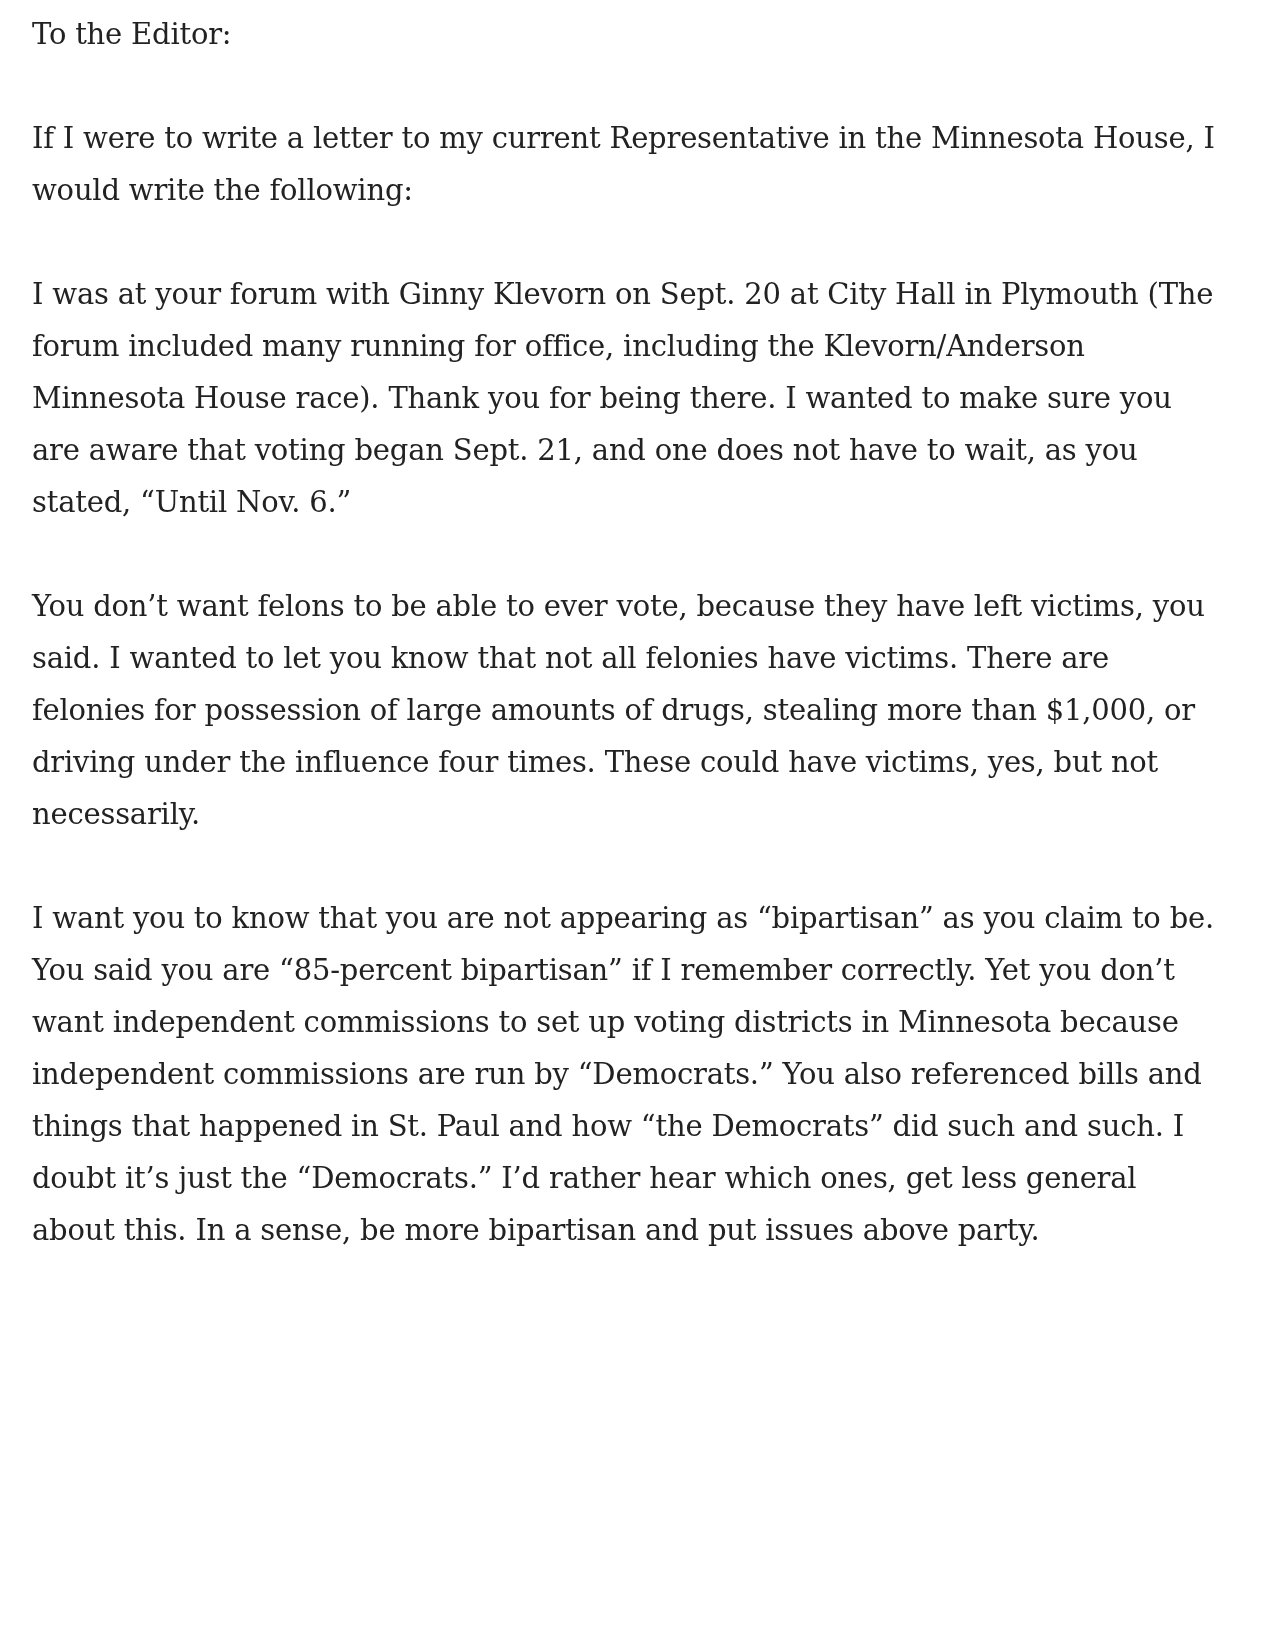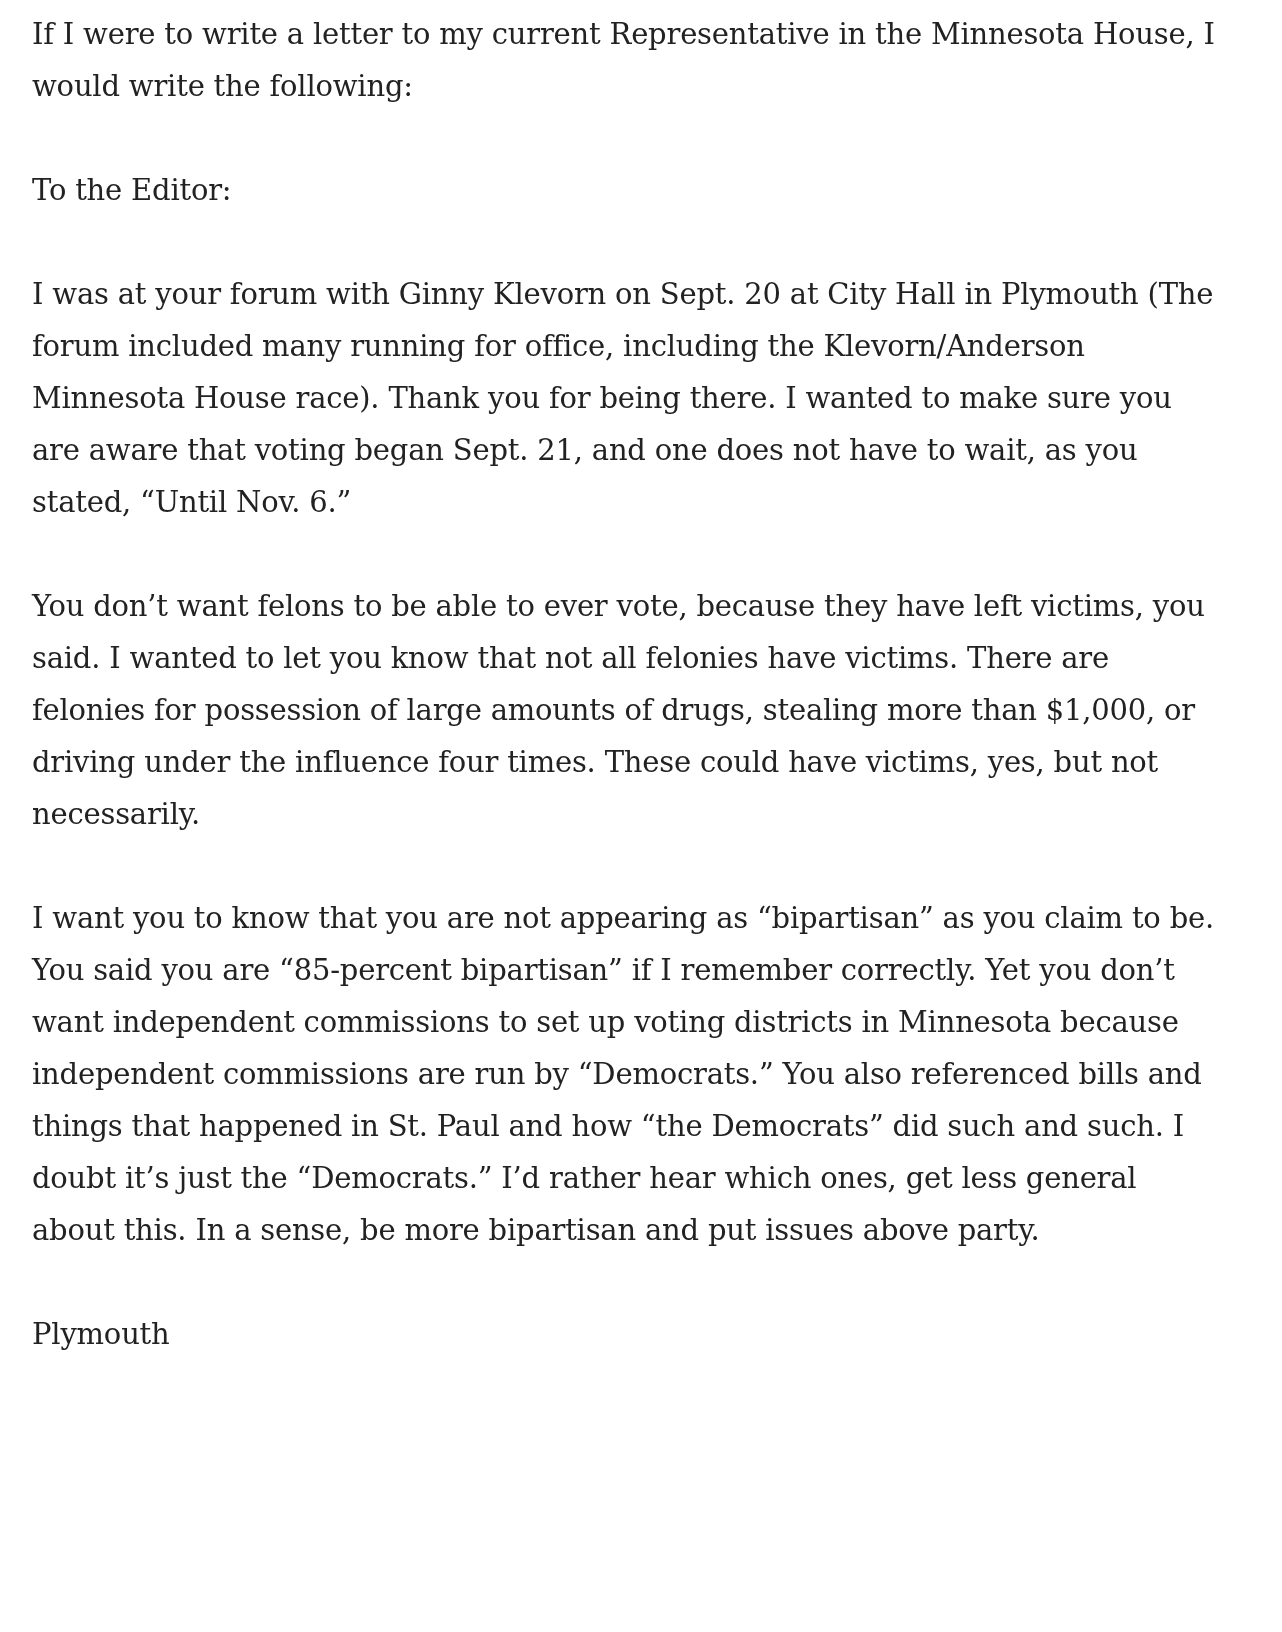--- a/index.html
+++ b/index.html
@@ -26,19 +26,18 @@
       margin: 0 0 52px 0;
     }
     .article p.last {
       margin-bottom: 0;
     }
   </style>
 </head>
 <body>
 
 <div class="article">
+  <p>To the Editor:</p>
   <p>If I were to write a letter to my current Representative in the Minnesota House, I would write the following:</p>
-  <p>To the Editor:</p>
   <p>I was at your forum with Ginny Klevorn on Sept. 20 at City Hall in Plymouth (The forum included many running for office, including the Klevorn/Anderson Minnesota House race). Thank you for being there. I wanted to make sure you are aware that voting began Sept. 21, and one does not have to wait, as you stated, “Until Nov. 6.”</p>
   <p>You don’t want felons to be able to ever vote, because they have left victims, you said. I wanted to let you know that not all felonies have victims. There are felonies for possession of large amounts of drugs, stealing more than $1,000, or driving under the influence four times. These could have victims, yes, but not necessarily.</p>
   <p>I want you to know that you are not appearing as “bipartisan” as you claim to be. You said you are “85-percent bipartisan” if I remember correctly. Yet you don’t want independent commissions to set up voting districts in Minnesota because independent commissions are run by “Democrats.” You also referenced bills and things that happened in St. Paul and how “the Democrats” did such and such. I doubt it’s just the “Democrats.” I’d rather hear which ones, get less general about this. In a sense, be more bipartisan and put issues above party.</p>
-  <p class="last">Plymouth</p>
 </div>
 
 </body></html>

